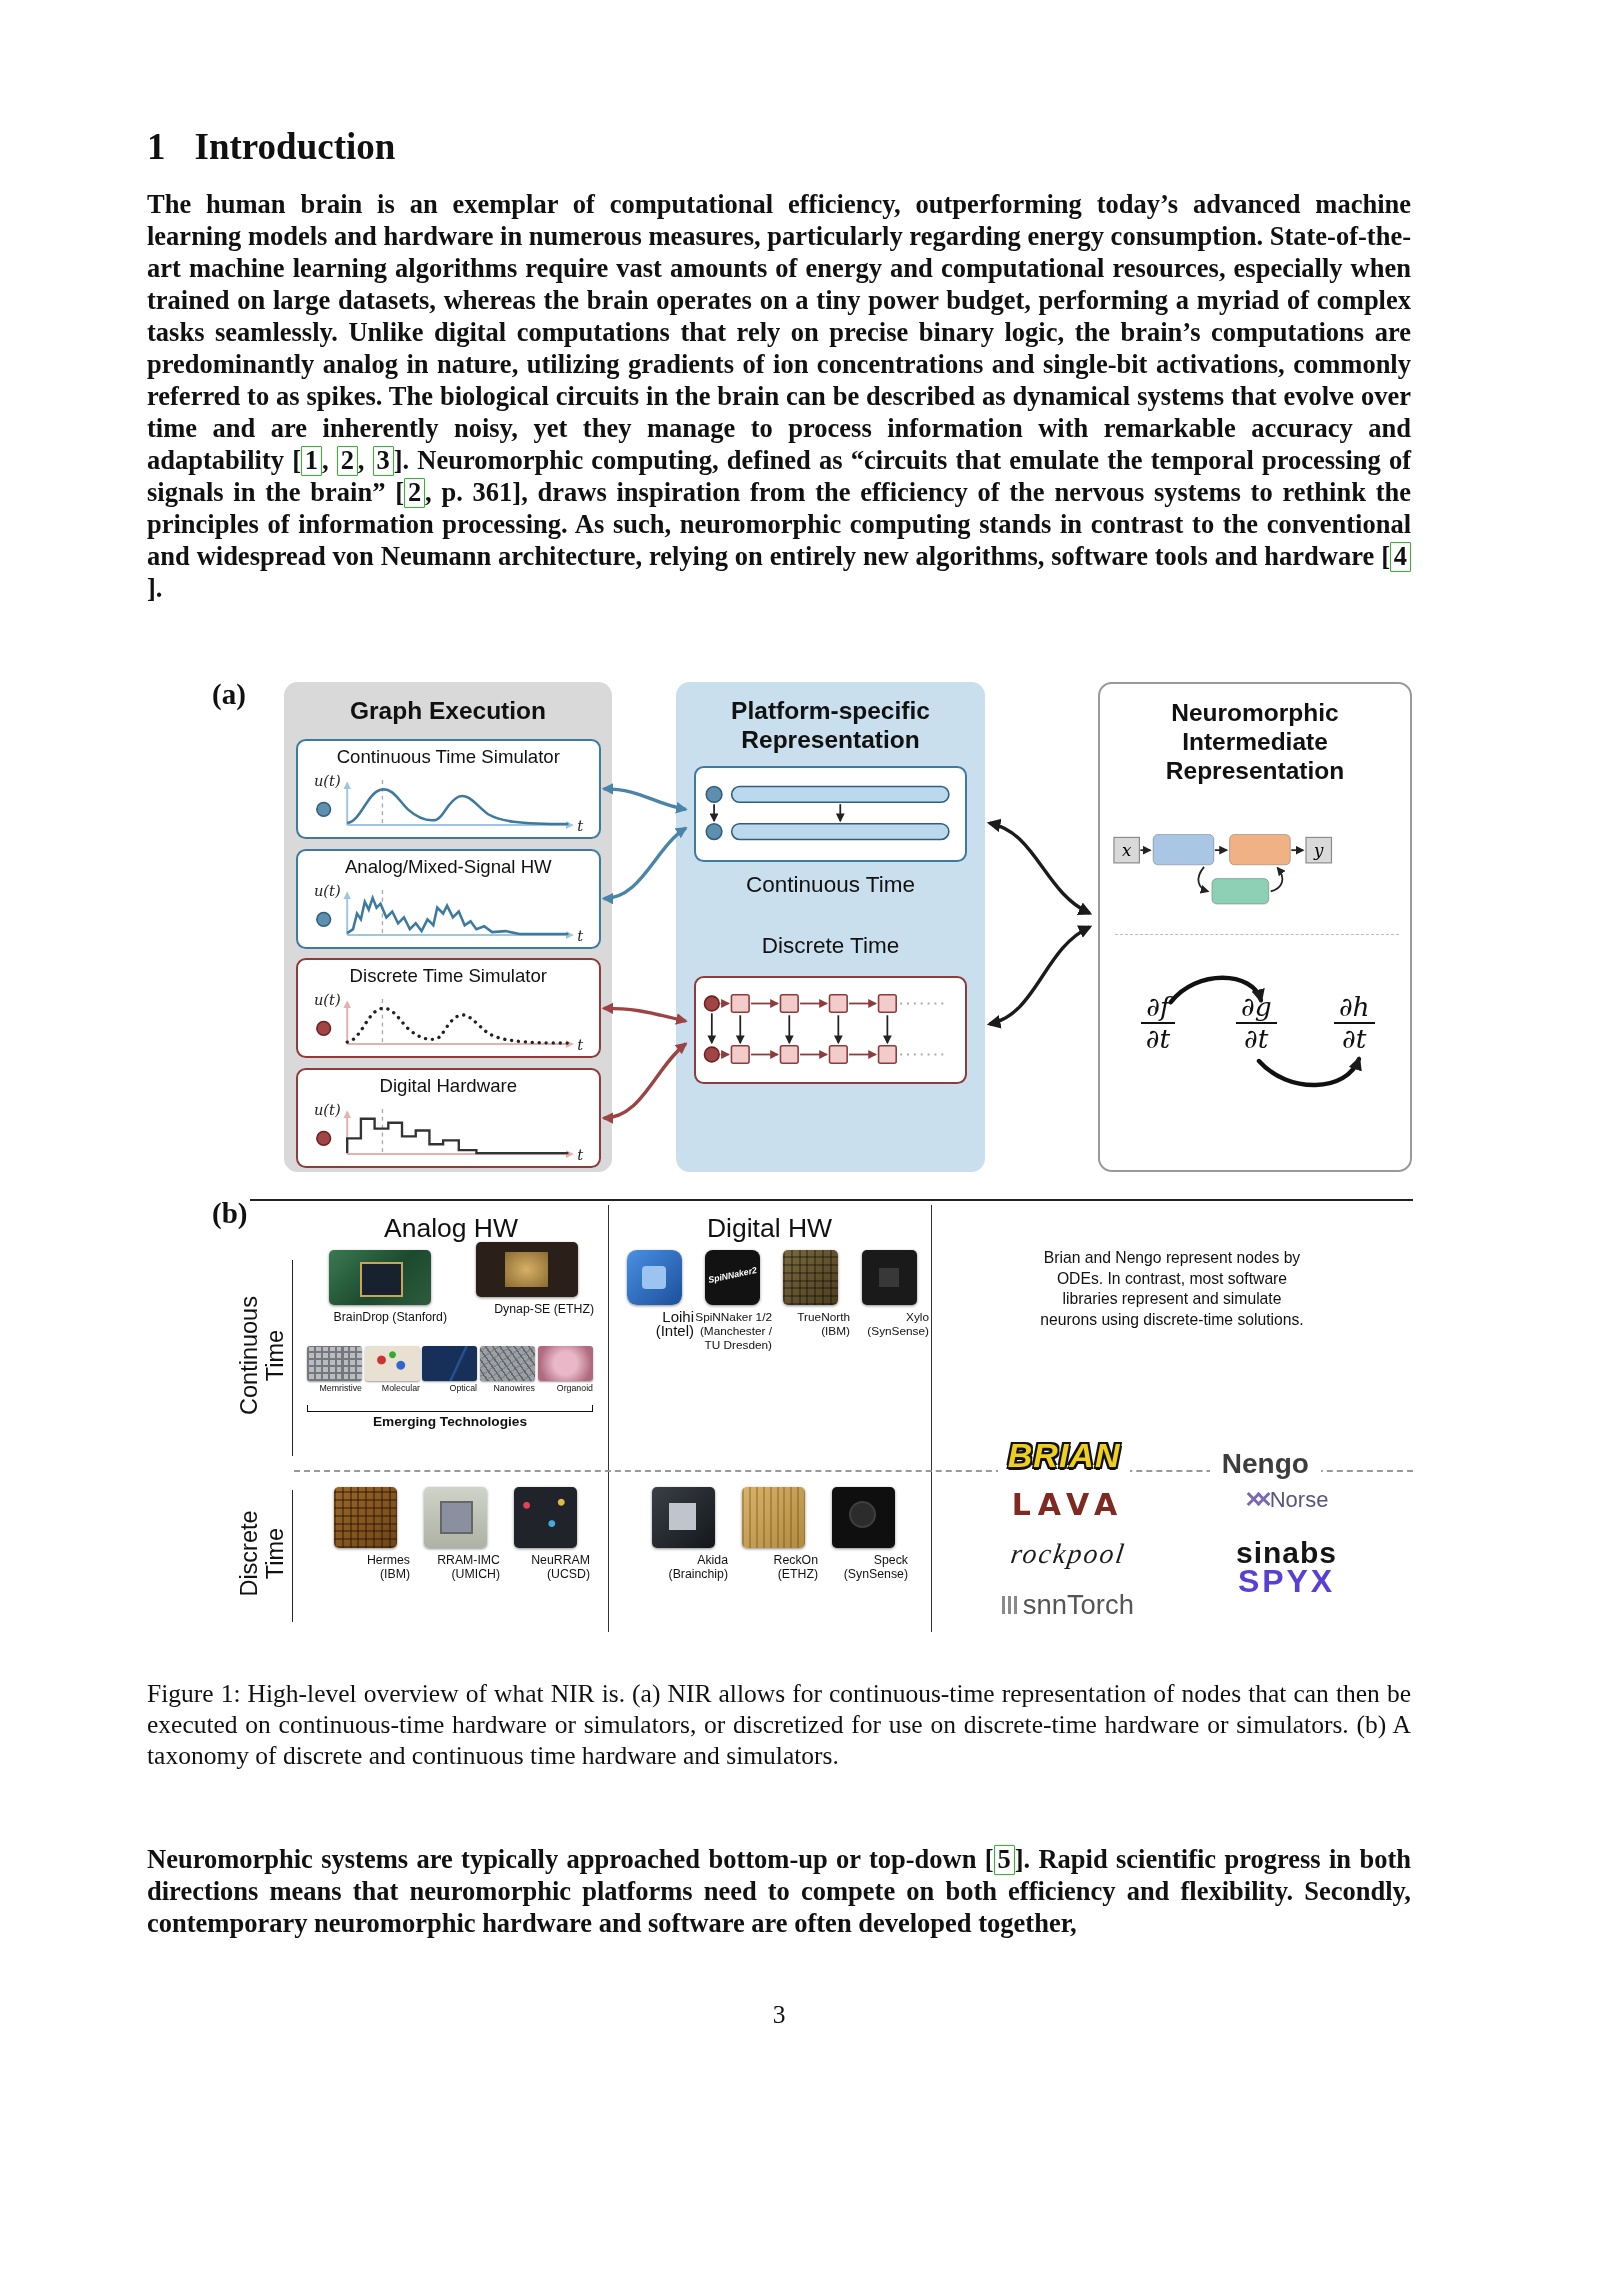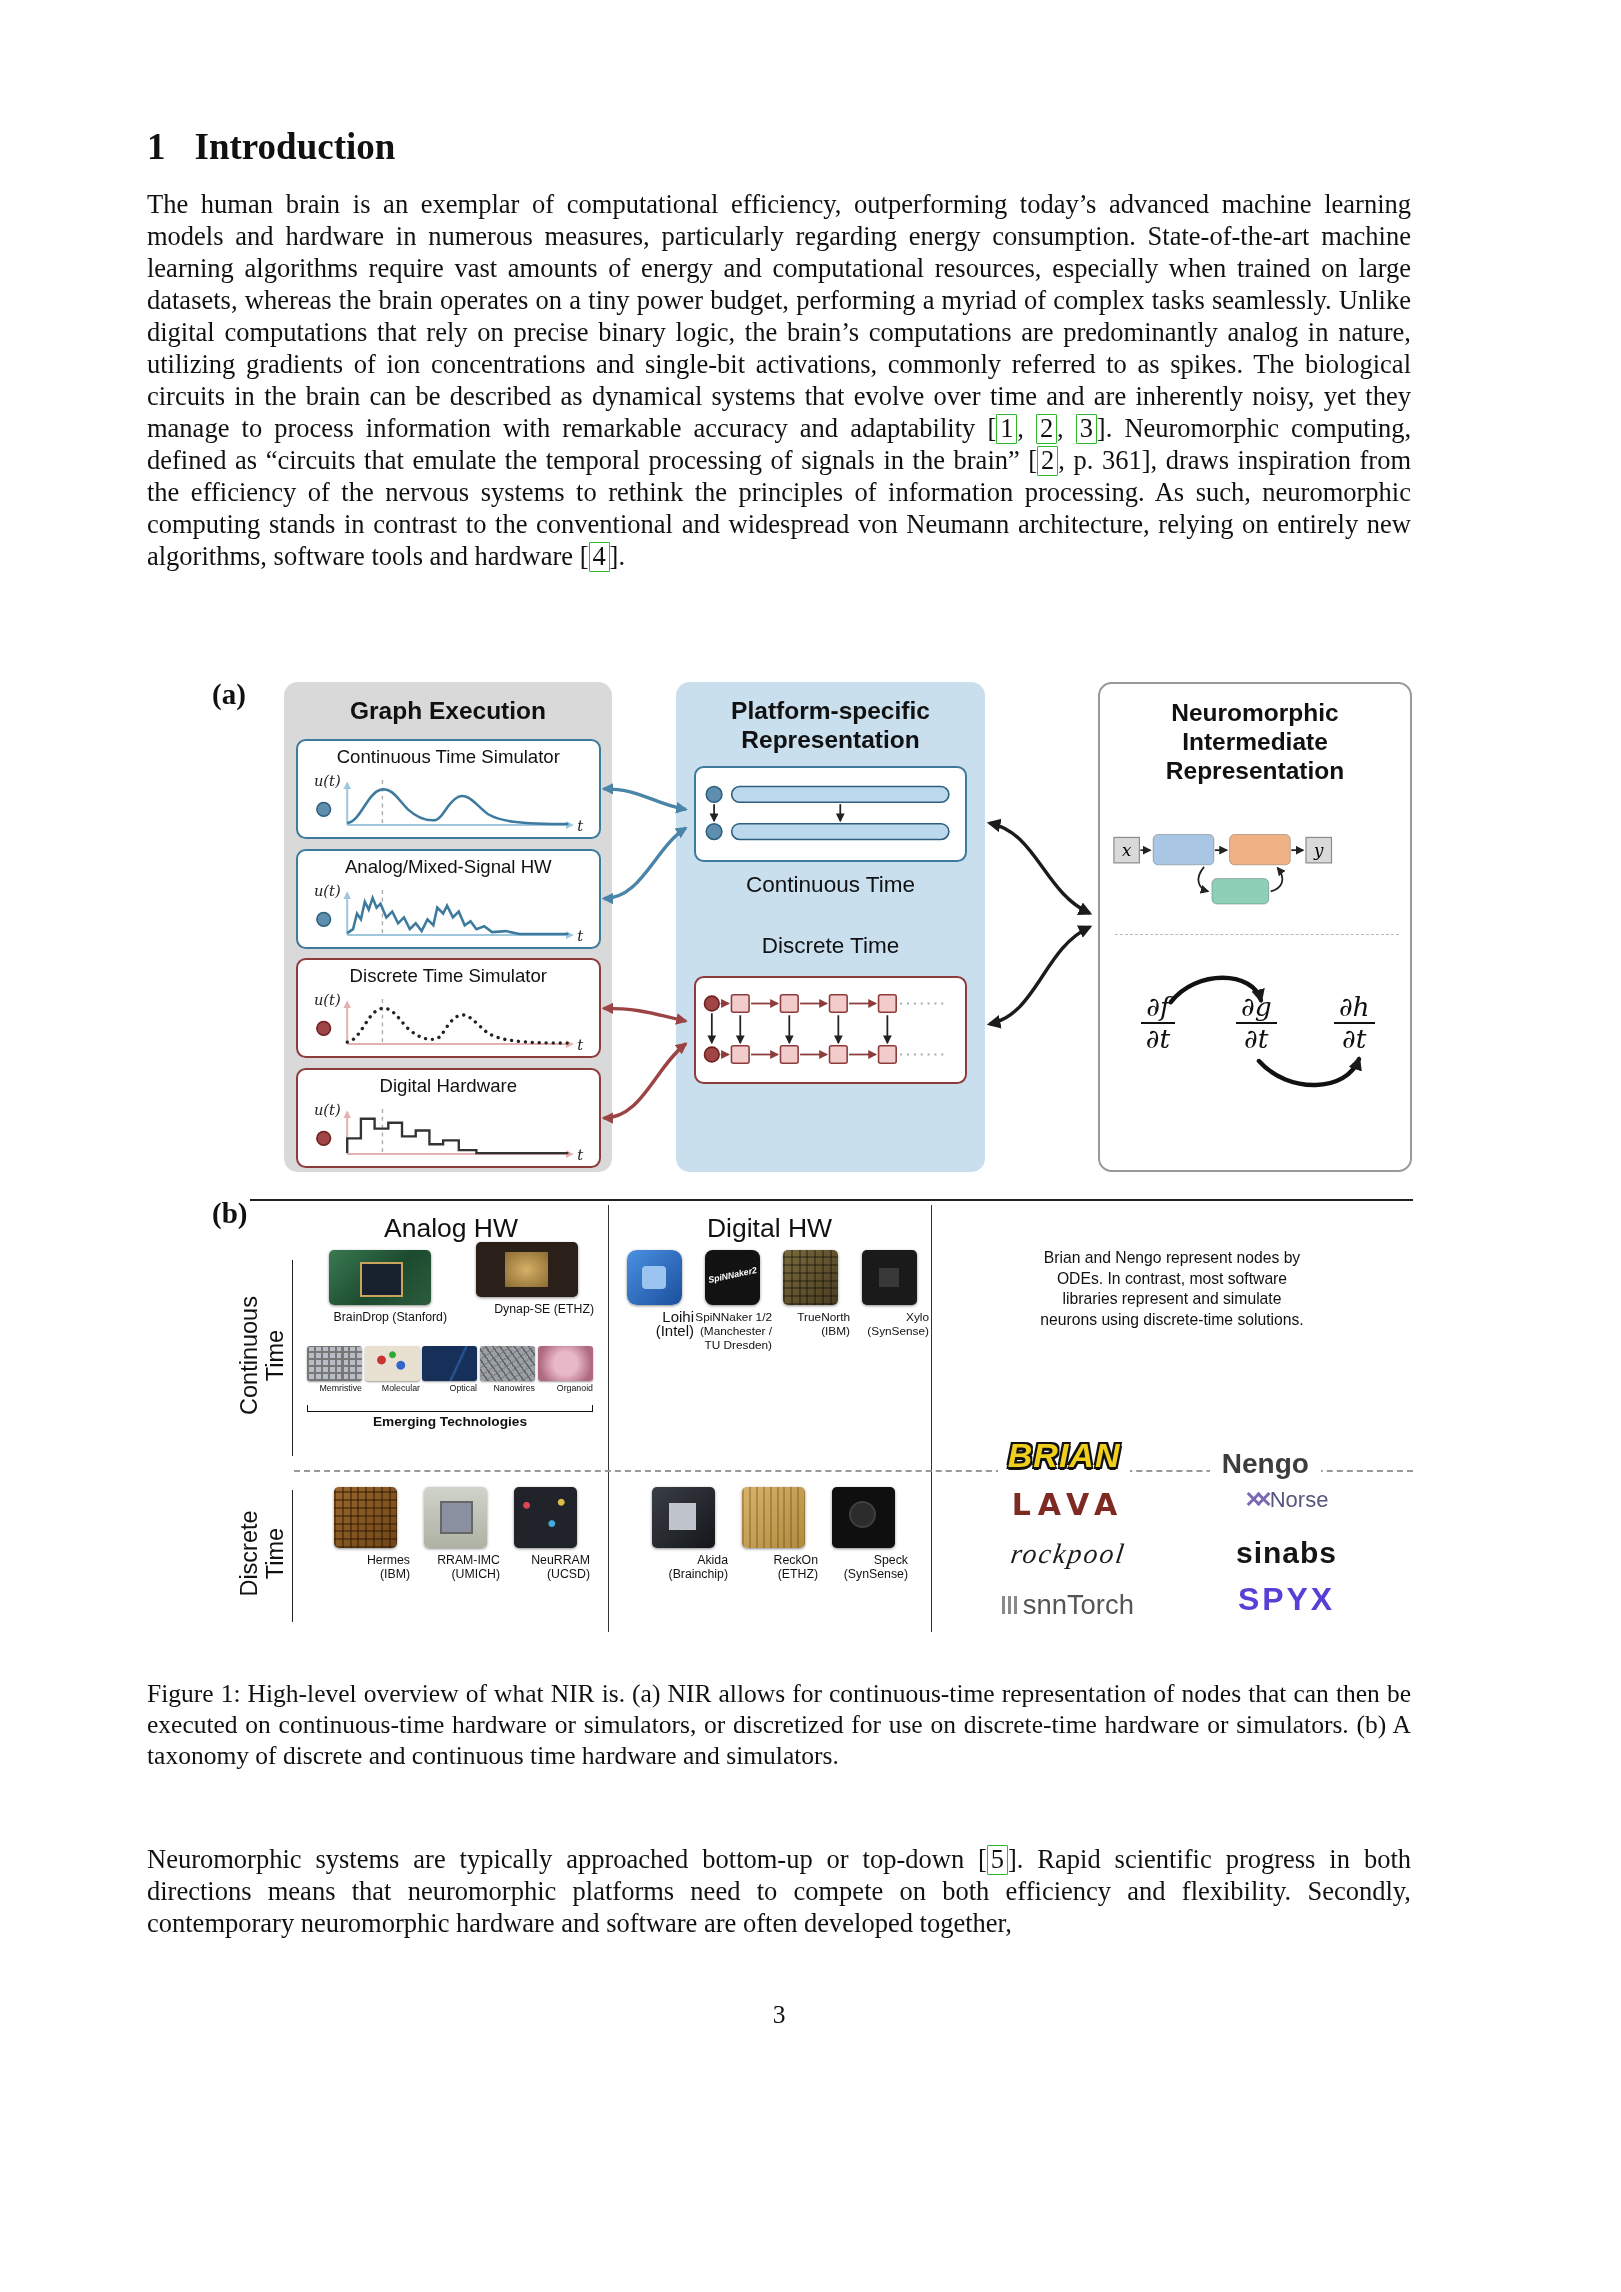--- a/index.html
+++ b/index.html
@@ -8,21 +8,21 @@
           font-family:"Liberation Serif", serif; color:#111; overflow:hidden; margin:0 auto; }
   .abs { position:absolute; }
   .sans { font-family:"Liberation Sans", sans-serif; }
   .just { text-align:justify; }
   .ctr { text-align:center; }
   .pre { white-space:pre-line; }
 
   
   .sec-head { left:147px; top:125px; width:1264px; font-size:37px; font-weight:bold; }
   .sec-head .num { margin-right:29px; }
-  .bodypara { left:147px; width:1264px; font-size:26.5px; line-height:32px; }
+  .bodypara { left:147px; width:1264px; font-size:26.5px; line-height:32px;font-weight:bold; }
   #para1 { top:188px; }
   #para2 { top:1843px; }
   .cite { display:inline-block; border:1.6px solid var(--cite_green); padding:0 2.9px;
           line-height:1.05; border-radius:1px; }
   .caption { left:147px; top:1678px; width:1264px; font-size:25.5px; line-height:31px; }
   .pagenum { left:147px; top:2000px; width:1264px; text-align:center; font-size:25.5px; }
 
   
   #fig-a { left:147px; top:676px; width:1264px; height:505px; }
   .figlabel { font-size:29px; font-weight:bold; }
@@ -468,21 +468,21 @@
     <div class="abs logo logo-norse ctr" style="left:1034px; top:296px; width:211px;">
       <span class="norse-x"></span><span>Norse</span>
     </div>
     <div class="abs ctr" style="left:823px; top:347px; width:196px;">
       <span class="logo logo-rockpool">rockpool</span>
     </div>
     <div class="abs logo logo-sinabs ctr" style="left:1034px; top:345px; width:211px;">sinabs</div>
     <div class="abs logo logo-snntorch ctr" style="left:823px; top:398px; width:196px;">
       <span class="snn-icon"></span><span>snnTorch</span>
     </div>
-    <div class="abs logo logo-spyx ctr" style="left:1034px; top:390px; width:211px;">SPYX</div>
+    <div class="abs logo logo-spyx ctr" style="left:1034px; top:372px; width:211px;">SPYX</div>
   </div>
 
   <p class="abs caption just">
     <span>Figure 1:</span>
     <span>High-level overview of what NIR is. (a) NIR allows for continuous-time representation of nodes that can then be executed on continuous-time hardware or simulators, or discretized for use on discrete-time hardware or simulators. (b) A taxonomy of discrete and continuous time hardware and simulators.</span>
   </p>
 
   <p id="para2" class="abs bodypara just">Neuromorphic systems are typically approached bottom-up or top-down [<span class="cite">5</span>]. Rapid scientific progress in both directions means that neuromorphic platforms need to compete on both efficiency and flexibility. Secondly, contemporary neuromorphic hardware and software are often developed together,</p>
 
   <div class="abs pagenum">3</div>

